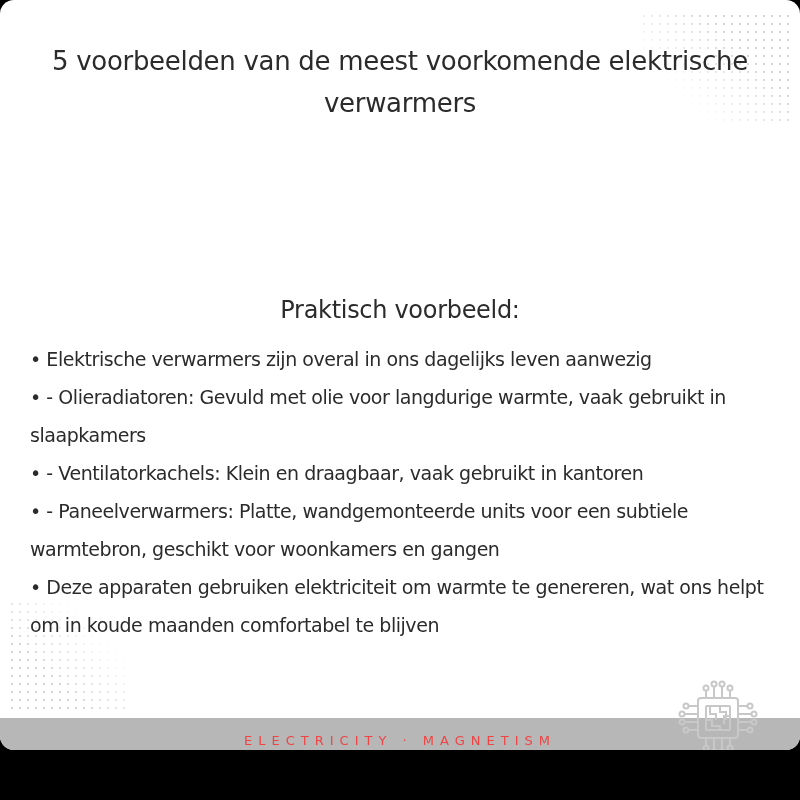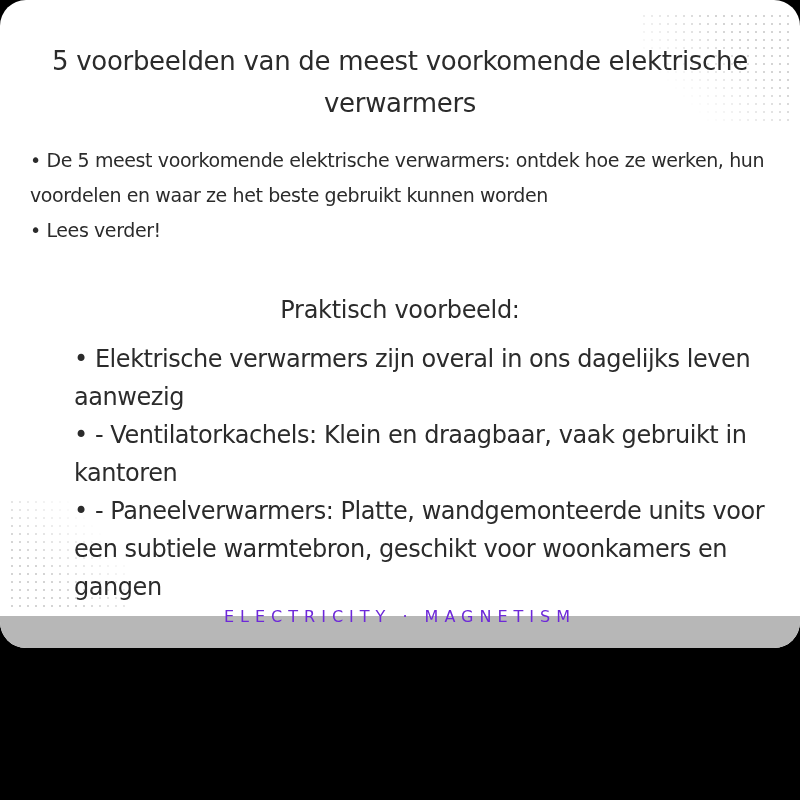--- a/index.html
+++ b/index.html
@@ -8,23 +8,23 @@
       width: 800px;
       height: 800px;
       overflow: hidden;
       background: #000000;
     }
     .card {
       position: absolute;
       left: 0;
       top: 0;
       width: 800px;
-      height: 648px;
+      height: 750px;
       background: #ffffff;
-      border-radius: 26px;
+      border-radius: 14px;
       overflow: hidden;
       font-family: "DejaVu Sans", sans-serif;
       color: #2b2b2b;
       text-decoration: underline;
     }
     .dots-tr {
       position: absolute;
       right: 10px;
       top: 12px;
       width: 150px;
@@ -79,42 +79,41 @@
       line-height: 36px;
       font-weight: normal;
       margin: 12px;
       letter-spacing: -0.3px;
     }
     .body {
       position: absolute;
       left: 30px;
       right: 20px;
       top: 340px;
-      font-size: 24px;
+      font-size: 19px;
       line-height: 38px;
       letter-spacing: -0.45px;
-      margin-left: 44px;
     }
     .footer-band {
       position: absolute;
       left: 0;
       right: 0;
       bottom: 0;
       height: 32px;
       background: #b7b7b7;
     }
     .footer-text {
       position: absolute;
       left: 0;
       right: 0;
-      bottom: 22px;
+      bottom: 2px;
       text-align: center;
-      font-size: 16px;
+      font-size: 13px;
       letter-spacing: 6px;
-      color: #6d28d9;
+      color: #ef4444;
       z-index: 1;
     }
     .chip-icon {
       position: absolute;
       left: 676px;
       top: 676px;
       width: 84px;
       height: 84px;
       z-index: 1;
     }
@@ -125,31 +124,29 @@
   </style>
 </head>
 <body>
 
 <div class="card">
   <div class="dots-tr"></div>
   <div class="dots-bl"></div>
 
   <h1 class="title">5 voorbeelden van de meest voorkomende elektrische verwarmers</h1>
 
-  <div class="intro">
-    <p>• De 5 meest voorkomende elektrische verwarmers: ontdek hoe ze werken, hun voordelen en waar ze het beste gebruikt kunnen worden</p>
-    <p>• Lees verder!</p>
-  </div>
 
   <h2 class="subtitle">Praktisch voorbeeld:</h2>
 
   <div class="body">
     <p>• Elektrische verwarmers zijn overal in ons dagelijks leven aanwezig</p>
+    <p>• - Olieradiatoren: Gevuld met olie voor langdurige warmte, vaak gebruikt in slaapkamers</p>
     <p>• - Ventilatorkachels: Klein en draagbaar, vaak gebruikt in kantoren</p>
     <p>• - Paneelverwarmers: Platte, wandgemonteerde units voor een subtiele warmtebron, geschikt voor woonkamers en gangen</p>
+    <p class="last-line">• Deze apparaten gebruiken elektriciteit om warmte te genereren, wat ons helpt om in koude maanden comfortabel te blijven</p>
   </div>
 
   <svg class="chip-icon" viewBox="0 0 84 84" fill="none" stroke="#c8c8c8" stroke-width="2">
     <rect x="22" y="22" width="40" height="40" rx="3"></rect>
     <rect x="30" y="30" width="24" height="24" rx="1"></rect>
     <path d="M34 30 v8 h6 v6 M44 30 v6 h6 v8 M30 44 h6 v6 h8 v4 M54 40 h-6 v8"></path>
     <path d="M30 22 v-8 M38 22 v-12 M46 22 v-12 M54 22 v-8"></path>
     <circle cx="30" cy="12" r="2.5"></circle>
       <circle cx="38" cy="8" r="2.5"></circle>
       <circle cx="46" cy="8" r="2.5"></circle>

